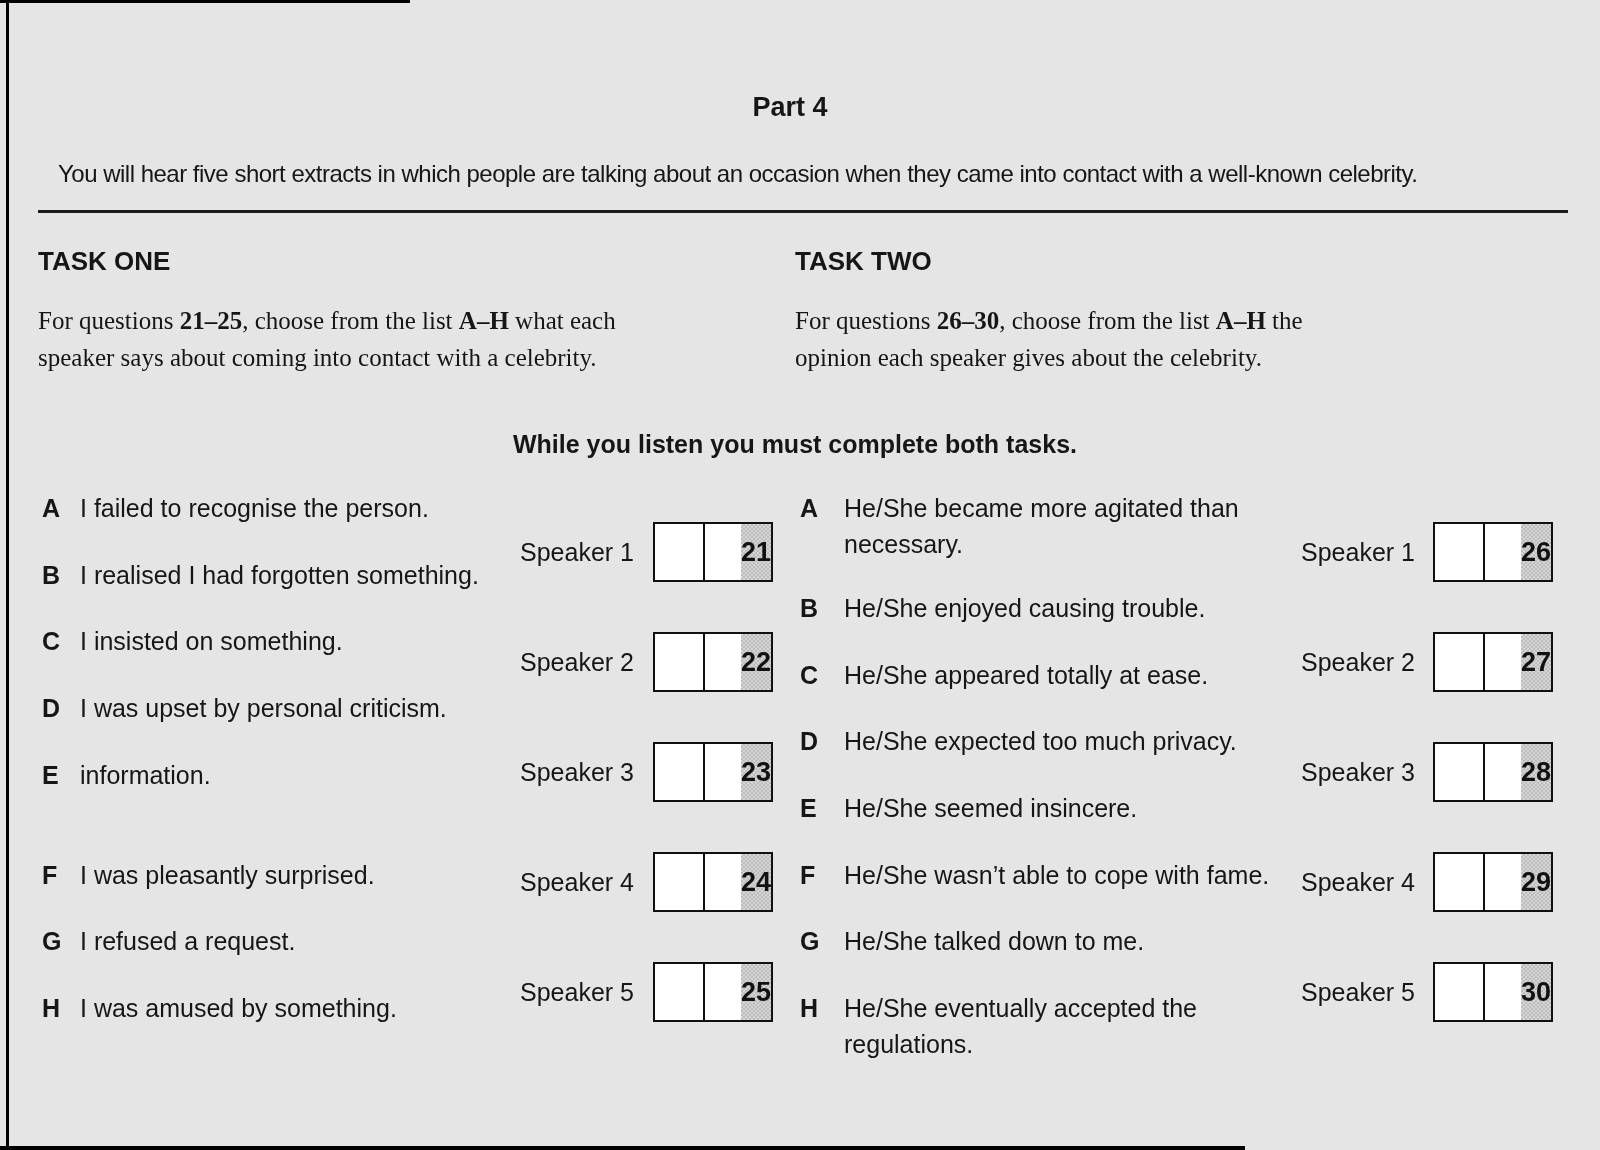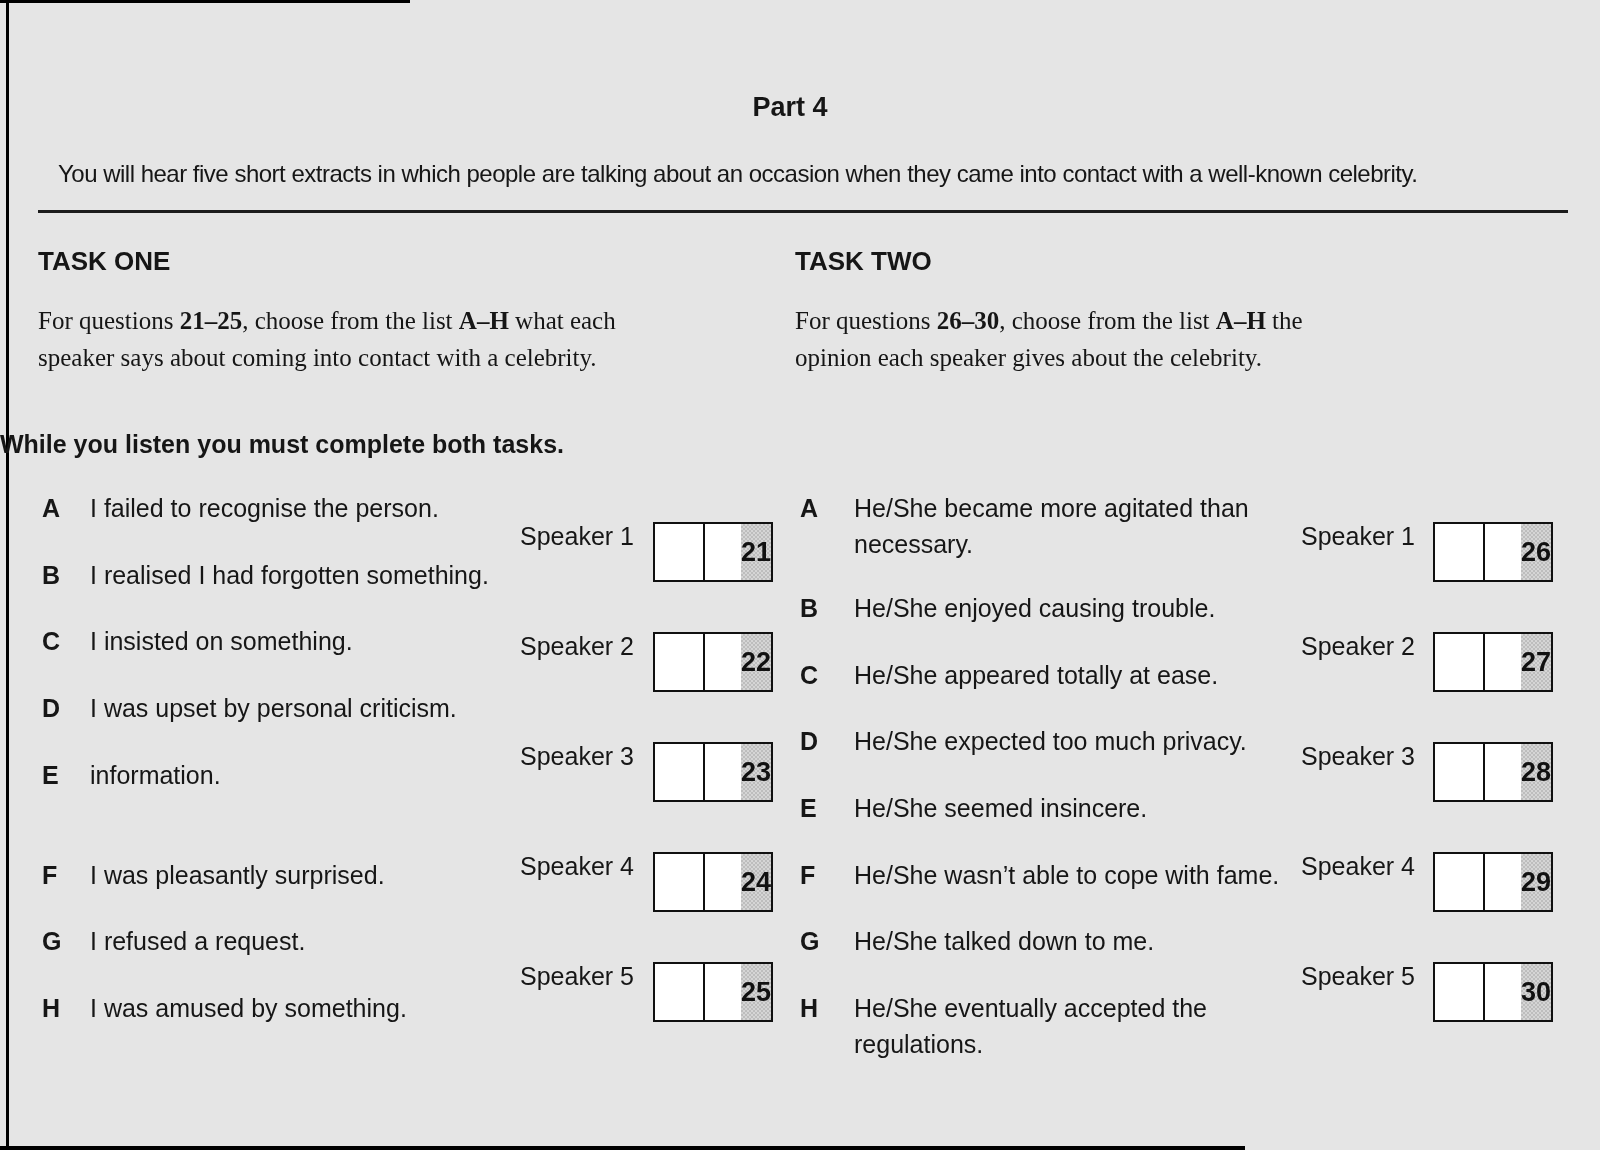--- a/index.html
+++ b/index.html
@@ -21,30 +21,30 @@
   .task-heading{position:absolute;top:246px;font-size:26px;font-weight:bold;}
   .th1{left:38px;}
   .th2{left:795px;}
 
   .task-desc{position:absolute;top:302px;font-size:25px;line-height:37px;font-family:Liberation Serif, serif;}
   .td1{left:38px;}
   .td2{left:795px;}
   .dline{white-space:nowrap;}
   .b{font-weight:bold;}
 
-  .instruction{position:absolute;top:430px;left:0;width:1590px;
+  .instruction{position:absolute;top:430px;left:0;width:1590px;text-align:center;
     font-size:25px;font-weight:bold;}
 
   .opt{position:absolute;display:flex;font-size:25px;line-height:36px;}
   .opt .letter{font-weight:bold;}
   .opt-l .letter{flex:0 0 38px;}
   .opt-r .letter{flex:0 0 44px;}
-  .opt .text span{display:block;white-space:nowrap;margin-left:10px;}
-
-  .spk{position:absolute;display:flex;align-items:flex-start;font-size:25px;}
+  .opt .text span{display:block;white-space:nowrap;}
+
+  .spk{position:absolute;display:flex;align-items:center;font-size:25px;}
   .spk .spk-label{text-align:right;white-space:nowrap;}
   .spk-l{left:520px;}
   .spk-l .spk-label{width:112px;margin-right:21px;}
   .spk-r{left:1283px;}
   .spk-r .spk-label{width:132px;margin-right:18px;}
 
   .ansbox{display:flex;width:120px;height:60px;box-sizing:border-box;
     border:2px solid #101010;background:#fff;}
   .ans-blank{width:60px;box-sizing:border-box;border-right:2px solid #101010;background:#fff;}
   .ans-num{flex:1;display:flex;align-items:center;justify-content:center;

